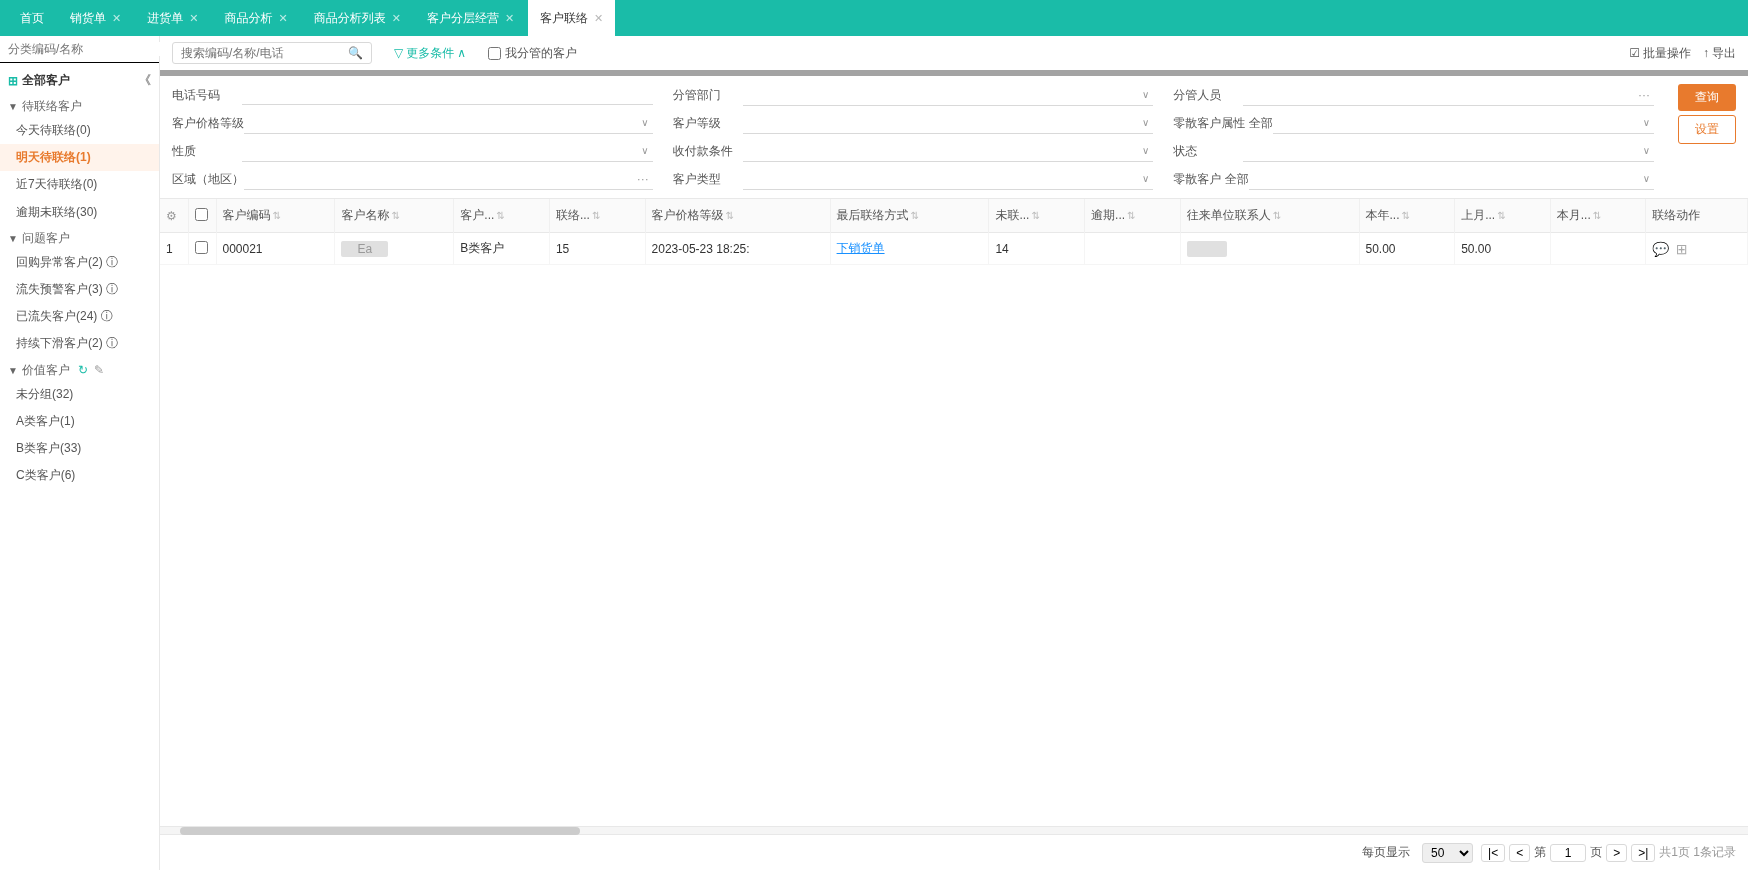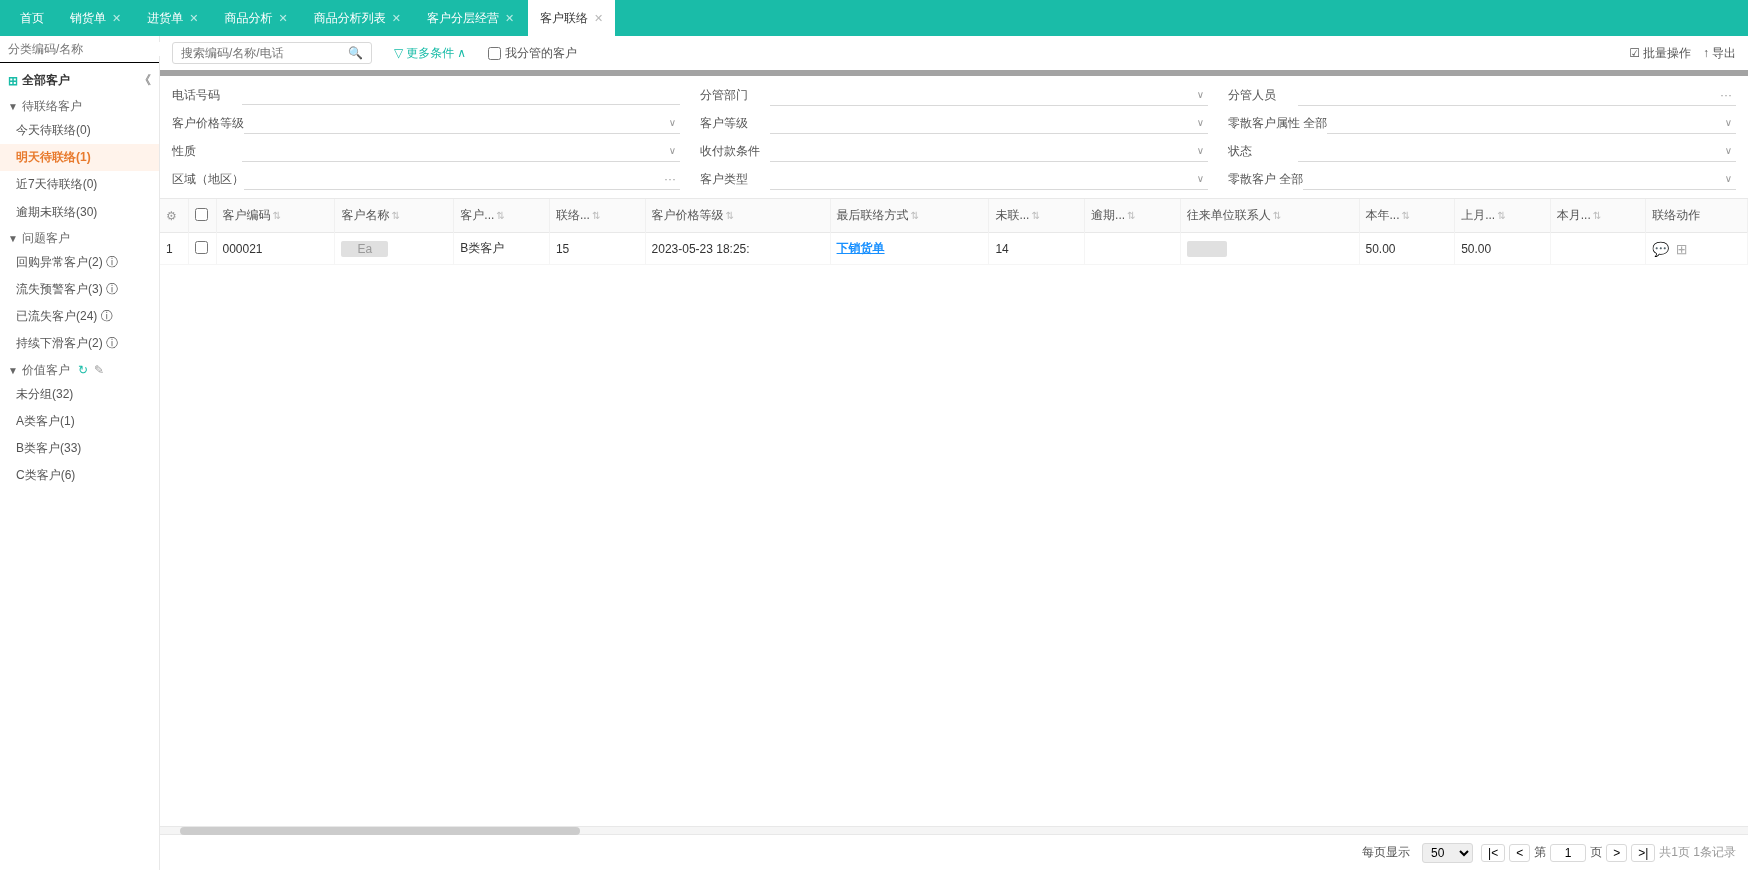--- a/index.html
+++ b/index.html
@@ -249,21 +249,21 @@
     thead th .sort-icon { color: #bbb; font-size: 10px; }
     tbody tr {
       border-bottom: 1px solid #f5f5f5;
     }
     tbody td {
       padding: 7px 6px;
       color: #333;
       white-space: nowrap;
       border-right: 1px solid #f5f5f5;
     }
-    .link-text { color: #1890ff; cursor: pointer; text-decoration: underline; font-weight: bold; }
+    .link-text { color: #1890ff; cursor: pointer; text-decoration: underline; }
     .action-icons { display: flex; gap: 6px; }
     .action-icon { color: #aaa; cursor: pointer; font-size: 14px; }
 
     
     .bottom-bar {
       display: flex;
       align-items: center;
       justify-content: flex-end;
       padding: 6px 12px;
       background: #fff;
@@ -512,20 +512,24 @@
                 <span class="chevron">∨</span>
               </div>
             </div>
             <div class="filter-item">
               <span class="filter-label">零散客户 全部</span>
               <div class="filter-select">
                 <span class="chevron">∨</span>
               </div>
             </div>
           </div>
+        </div>
+        <div class="filter-actions">
+          <button class="btn-query">查询</button>
+          <button class="btn-set">设置</button>
         </div>
       </div>
     </div>
 
     <div class="table-area">
       <table>
         <thead>
           <tr>
             <th style="width:28px;">
               <span class="col-settings-icon">⚙</span>

